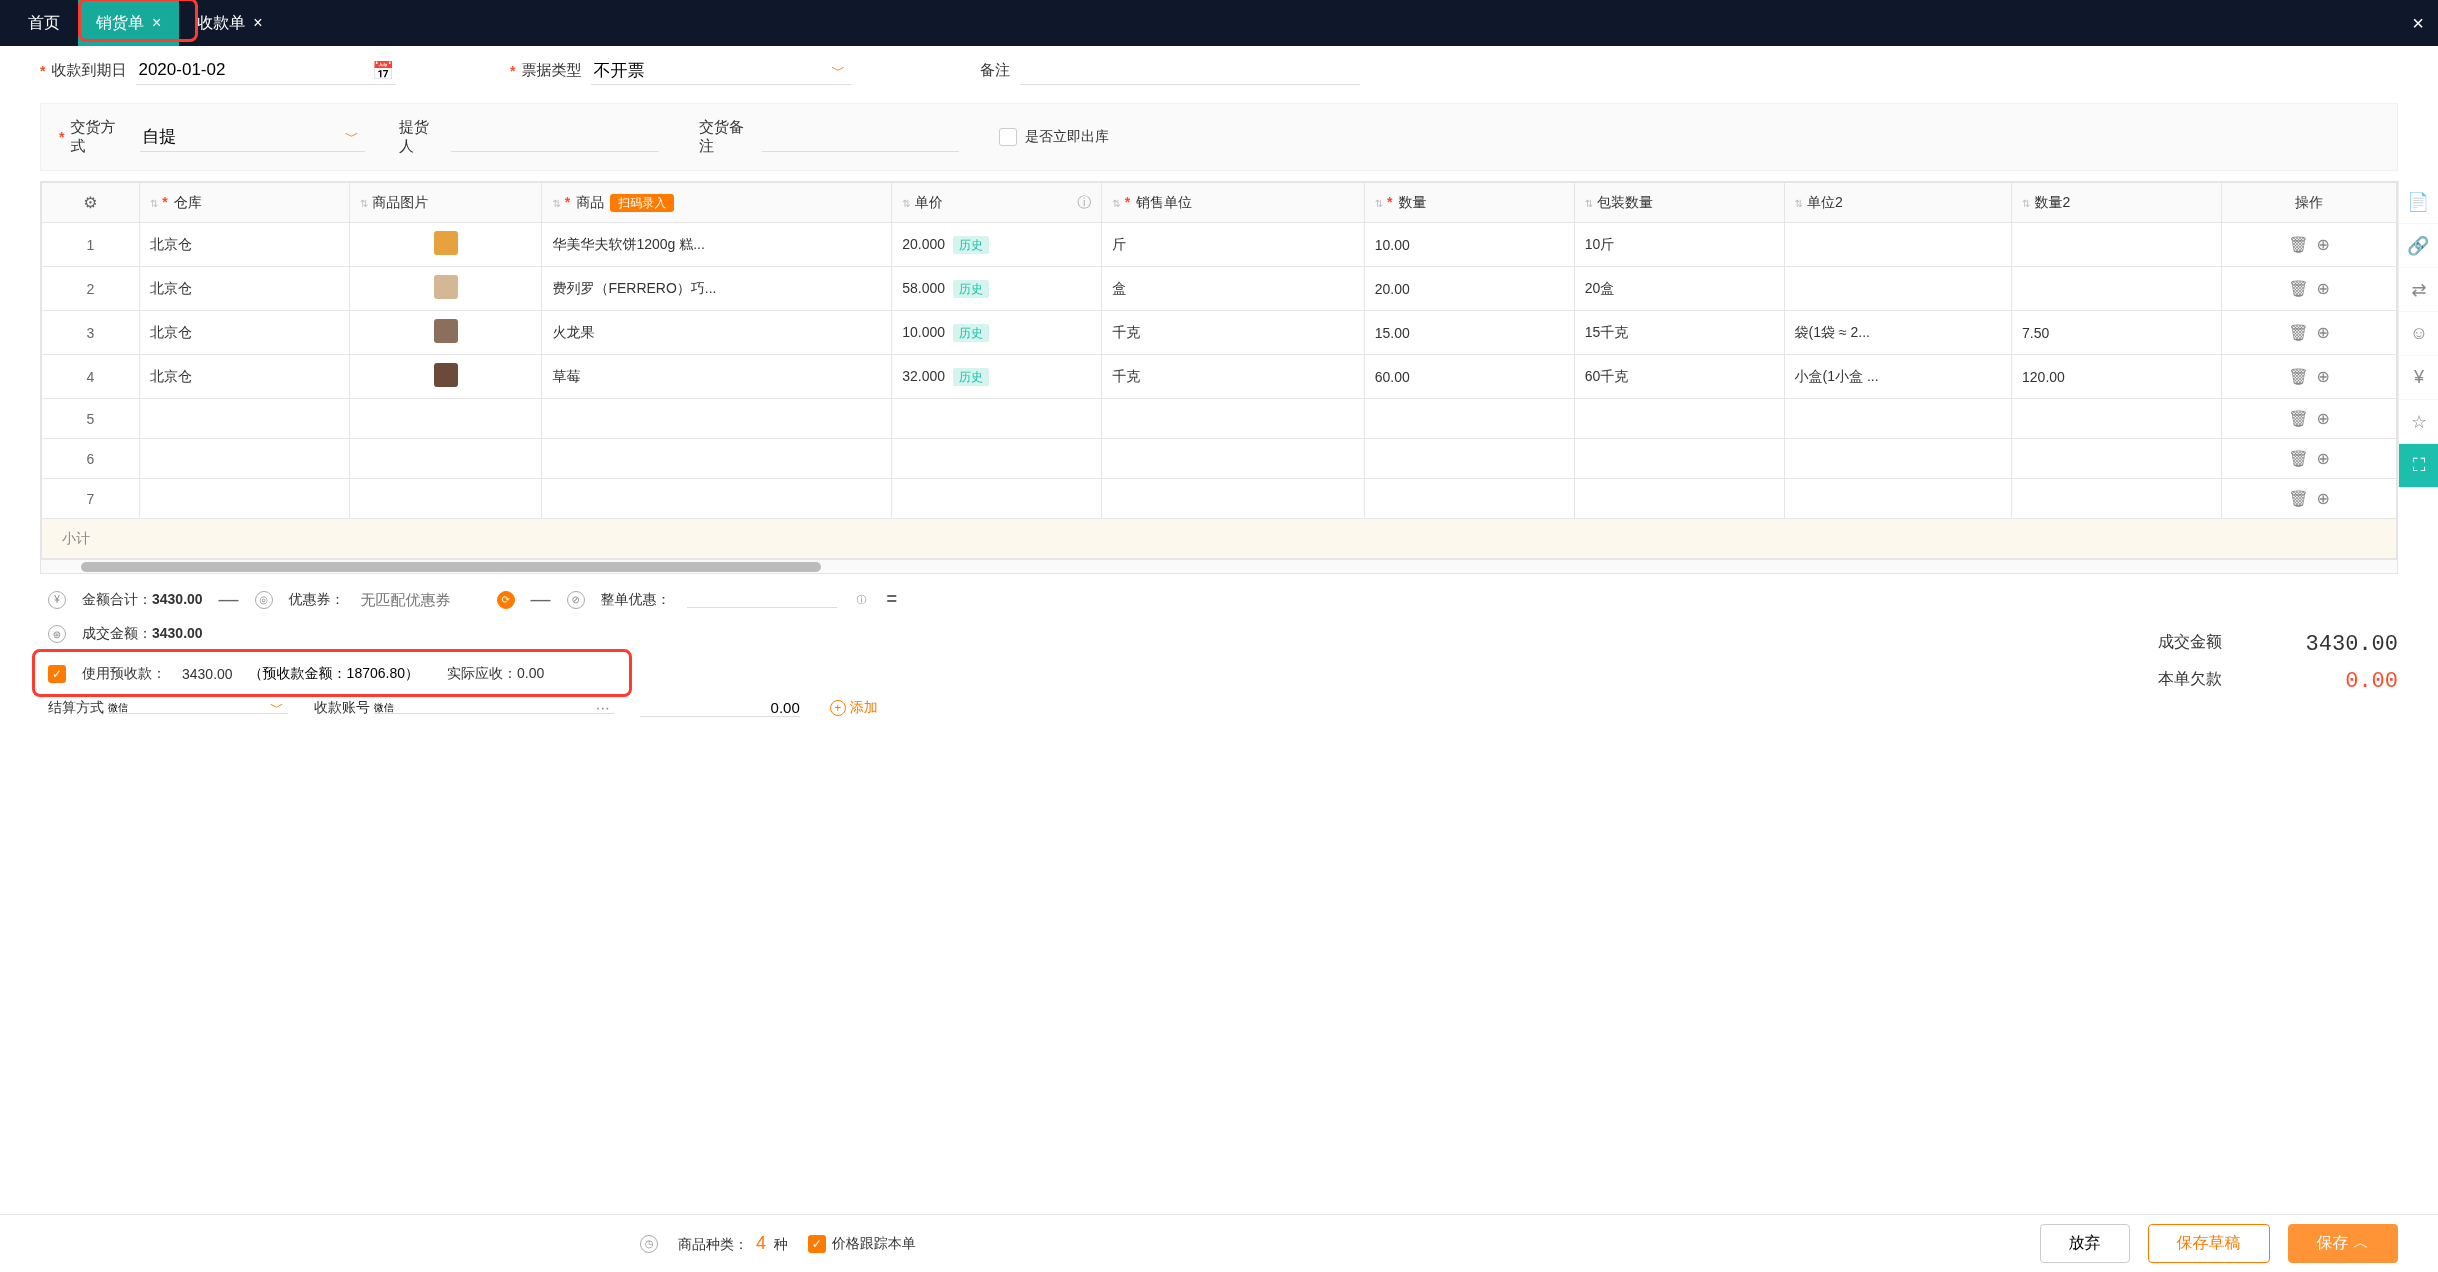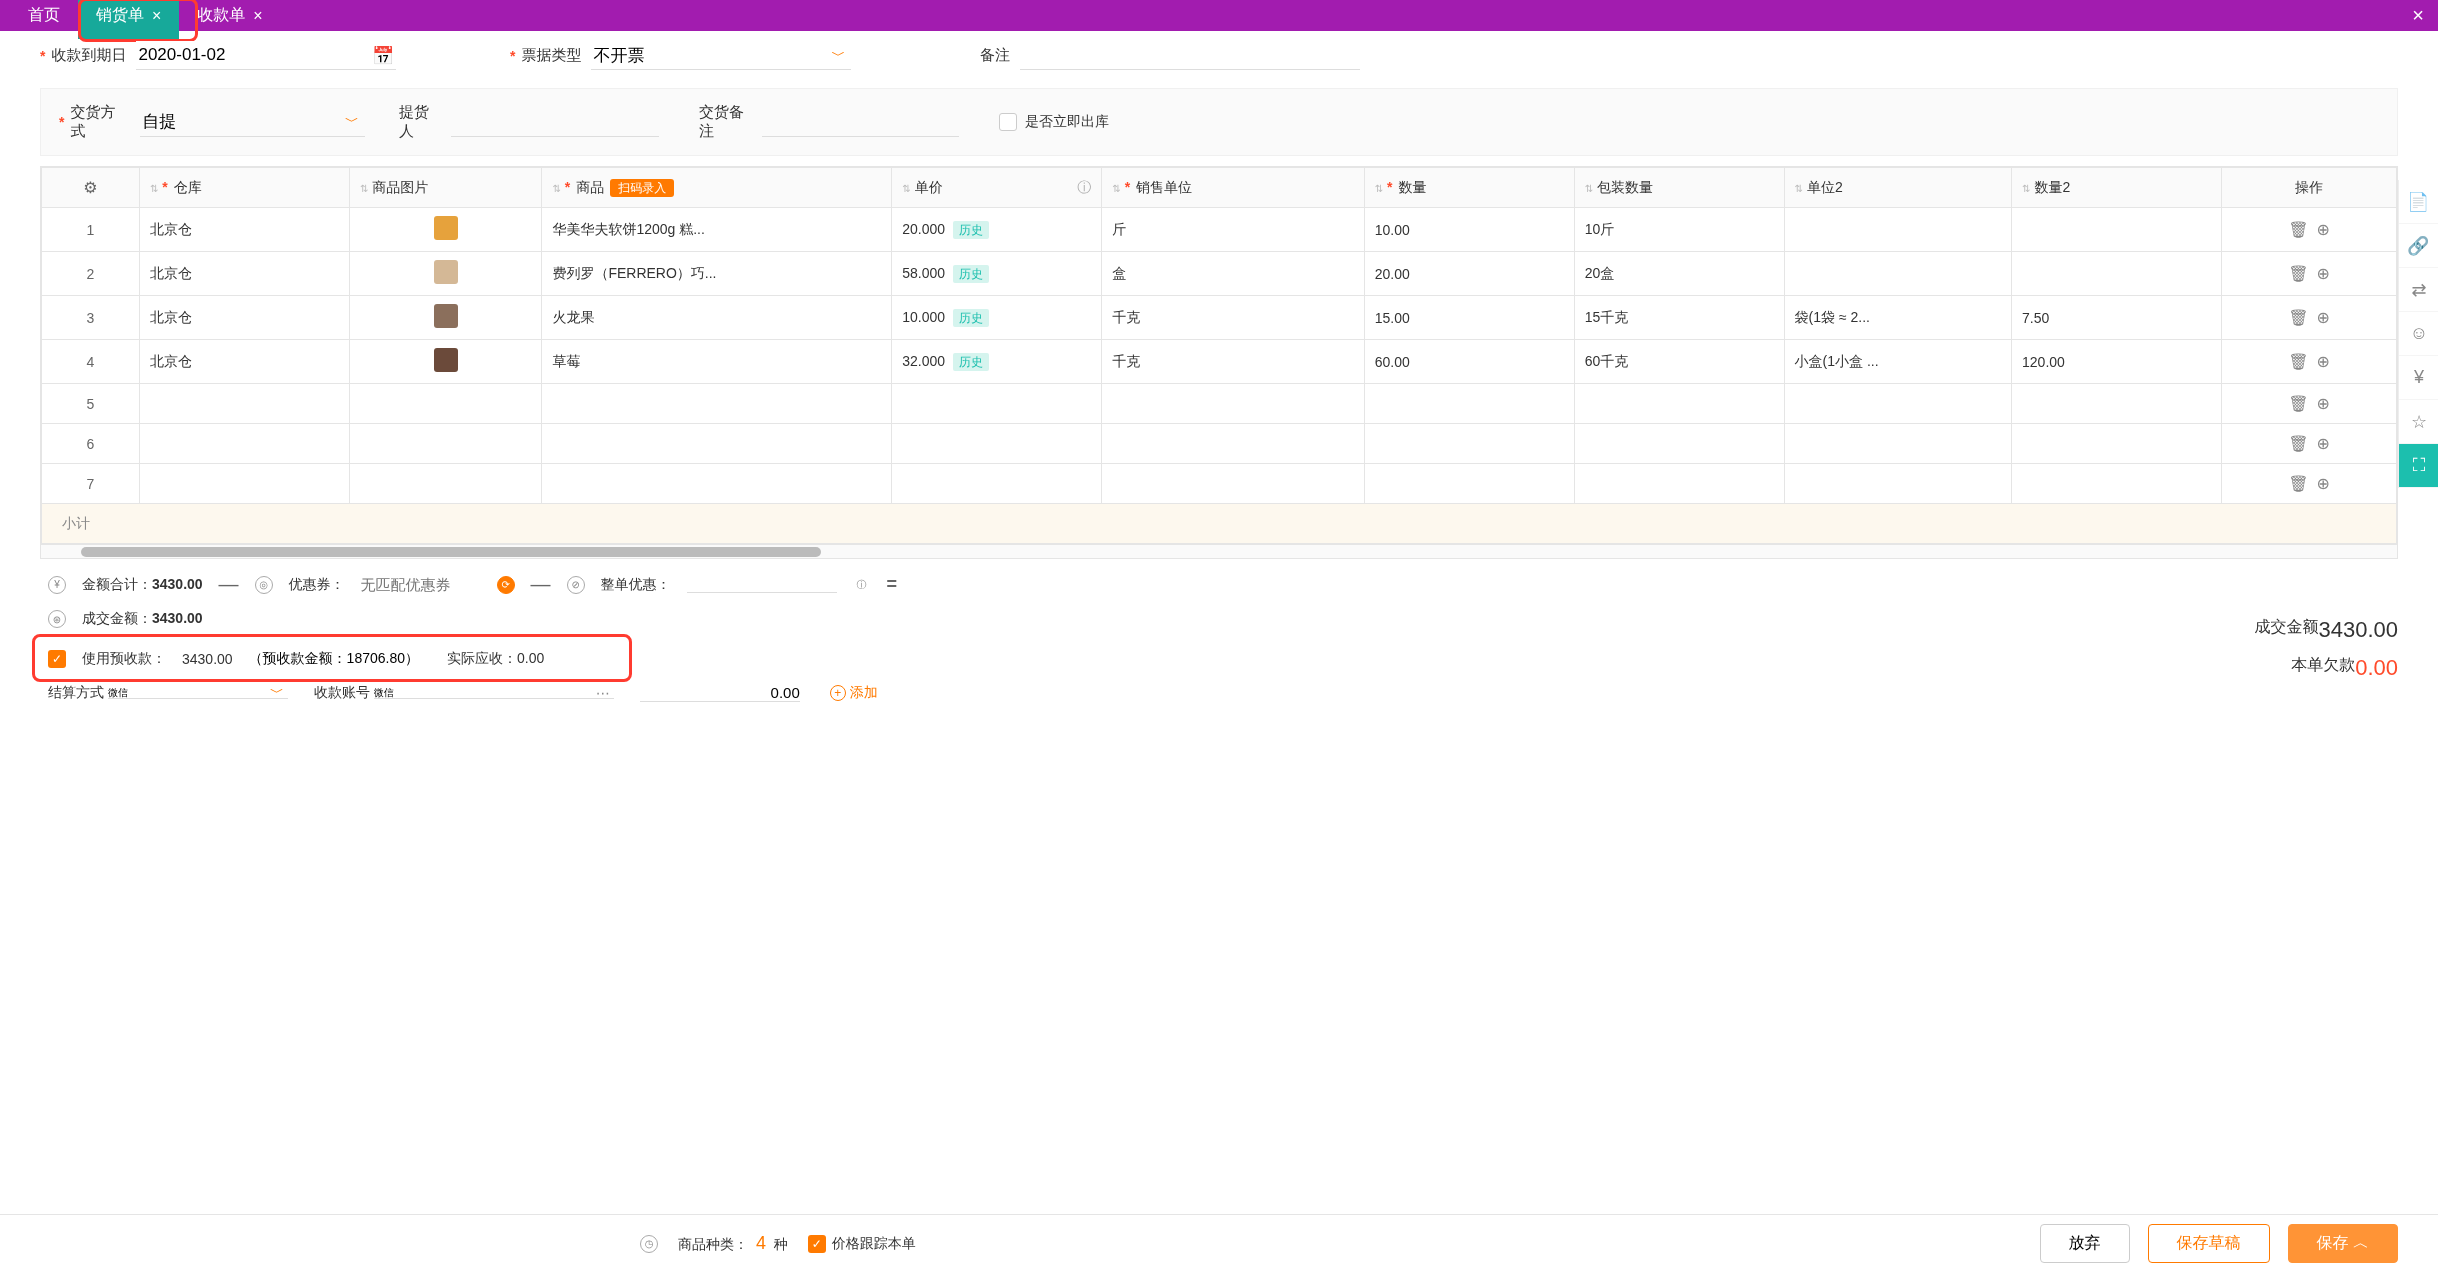--- a/index.html
+++ b/index.html
@@ -1,18 +1,18 @@
 <!DOCTYPE html>
 <html><head>
 <meta charset="utf-8">
 <style>
 * { box-sizing: border-box; margin: 0; padding: 0; }
 body { font-family: -apple-system, "PingFang SC", "Microsoft YaHei", sans-serif; font-size: 14px; color: #333; background: #fff; }
 
-.header-tabs { background: #a21caf; height: 31px; display: flex; align-items: center; padding: 0 10px; position: relative; }
+.header-tabs { background: #0f172a; height: 46px; display: flex; align-items: center; padding: 0 10px; position: relative; }
 .tab { display: flex; align-items: center; padding: 0 18px; height: 46px; color: #fff; font-size: 16px; cursor: pointer; position: relative; }
 .tab.active { background: #17a99a; }
 .tab-close { margin-left: 8px; font-size: 16px; cursor: pointer; }
 .header-close { position: absolute; right: 14px; color: #fff; font-size: 20px; cursor: pointer; }
 .highlight-box { position: absolute; border: 3px solid #ff3b30; border-radius: 8px; pointer-events: none; }
 
 .content { padding: 10px 40px 0 40px; position: relative; }
 
 .form-row { display: flex; align-items: center; margin-bottom: 18px; gap: 30px; }
 .form-group { display: flex; align-items: center; }
@@ -56,21 +56,21 @@
 .check-orange { width: 18px; height: 18px; background: #ff7a00; border-radius: 3px; display: inline-flex; align-items: center; justify-content: center; color: #fff; font-size: 12px; }
 .gray-txt { color: #000000; }
 
 .settle-row { display: flex; align-items: center; padding: 8px; gap: 30px; }
 .settle-input { border: none; border-bottom: 1px solid #ddd; width: 180px; outline: none; font-size: 10px; }
 .amt-input { border: none; border-bottom: 1px solid #ddd; width: 160px; text-align: right; outline: none; font-size: 15px; }
 .add-link { color: #ff7a00; cursor: pointer; display: flex; align-items: center; gap: 4px; }
 .plus-circ { width: 16px; height: 16px; border: 1px solid #ff7a00; border-radius: 50%; display: inline-flex; align-items: center; justify-content: center; font-size: 12px; }
 
 .summary-box { position: absolute; right: 40px; top: 580px; width: 240px; }
-.summary-box .line { display: flex; justify-content: flex-end; padding: 6px 0; font-size: 16px; }
+.summary-box .line { display: flex; justify-content: space-between; padding: 6px 0; font-size: 16px; font-family: Liberation Mono, monospace; }
 .big-num { font-size: 22px; }
 .red { color: #ff4b2b; }
 
 .footer { position: fixed; bottom: 0; left: 0; right: 0; border-top: 1px solid #e5e5e5; background: #fff; height: 58px; display: flex; align-items: center; justify-content: flex-end; padding: 0 40px; gap: 18px; }
 .footer-left { display: flex; align-items: center; gap: 20px; margin-right: auto; margin-left: 600px; }
 .orange-num { color: #ff7a00; font-size: 18px; margin: 0 4px; }
 .btn { padding: 8px 28px; border-radius: 4px; font-size: 16px; cursor: pointer; border: 1px solid #ccc; background: #fff; }
 .btn-outline-orange { border-color: #ff7a00; color: #ff7a00; }
 .btn-orange { background: #ff9436; color: #fff; border-color: #ff9436; }
 

